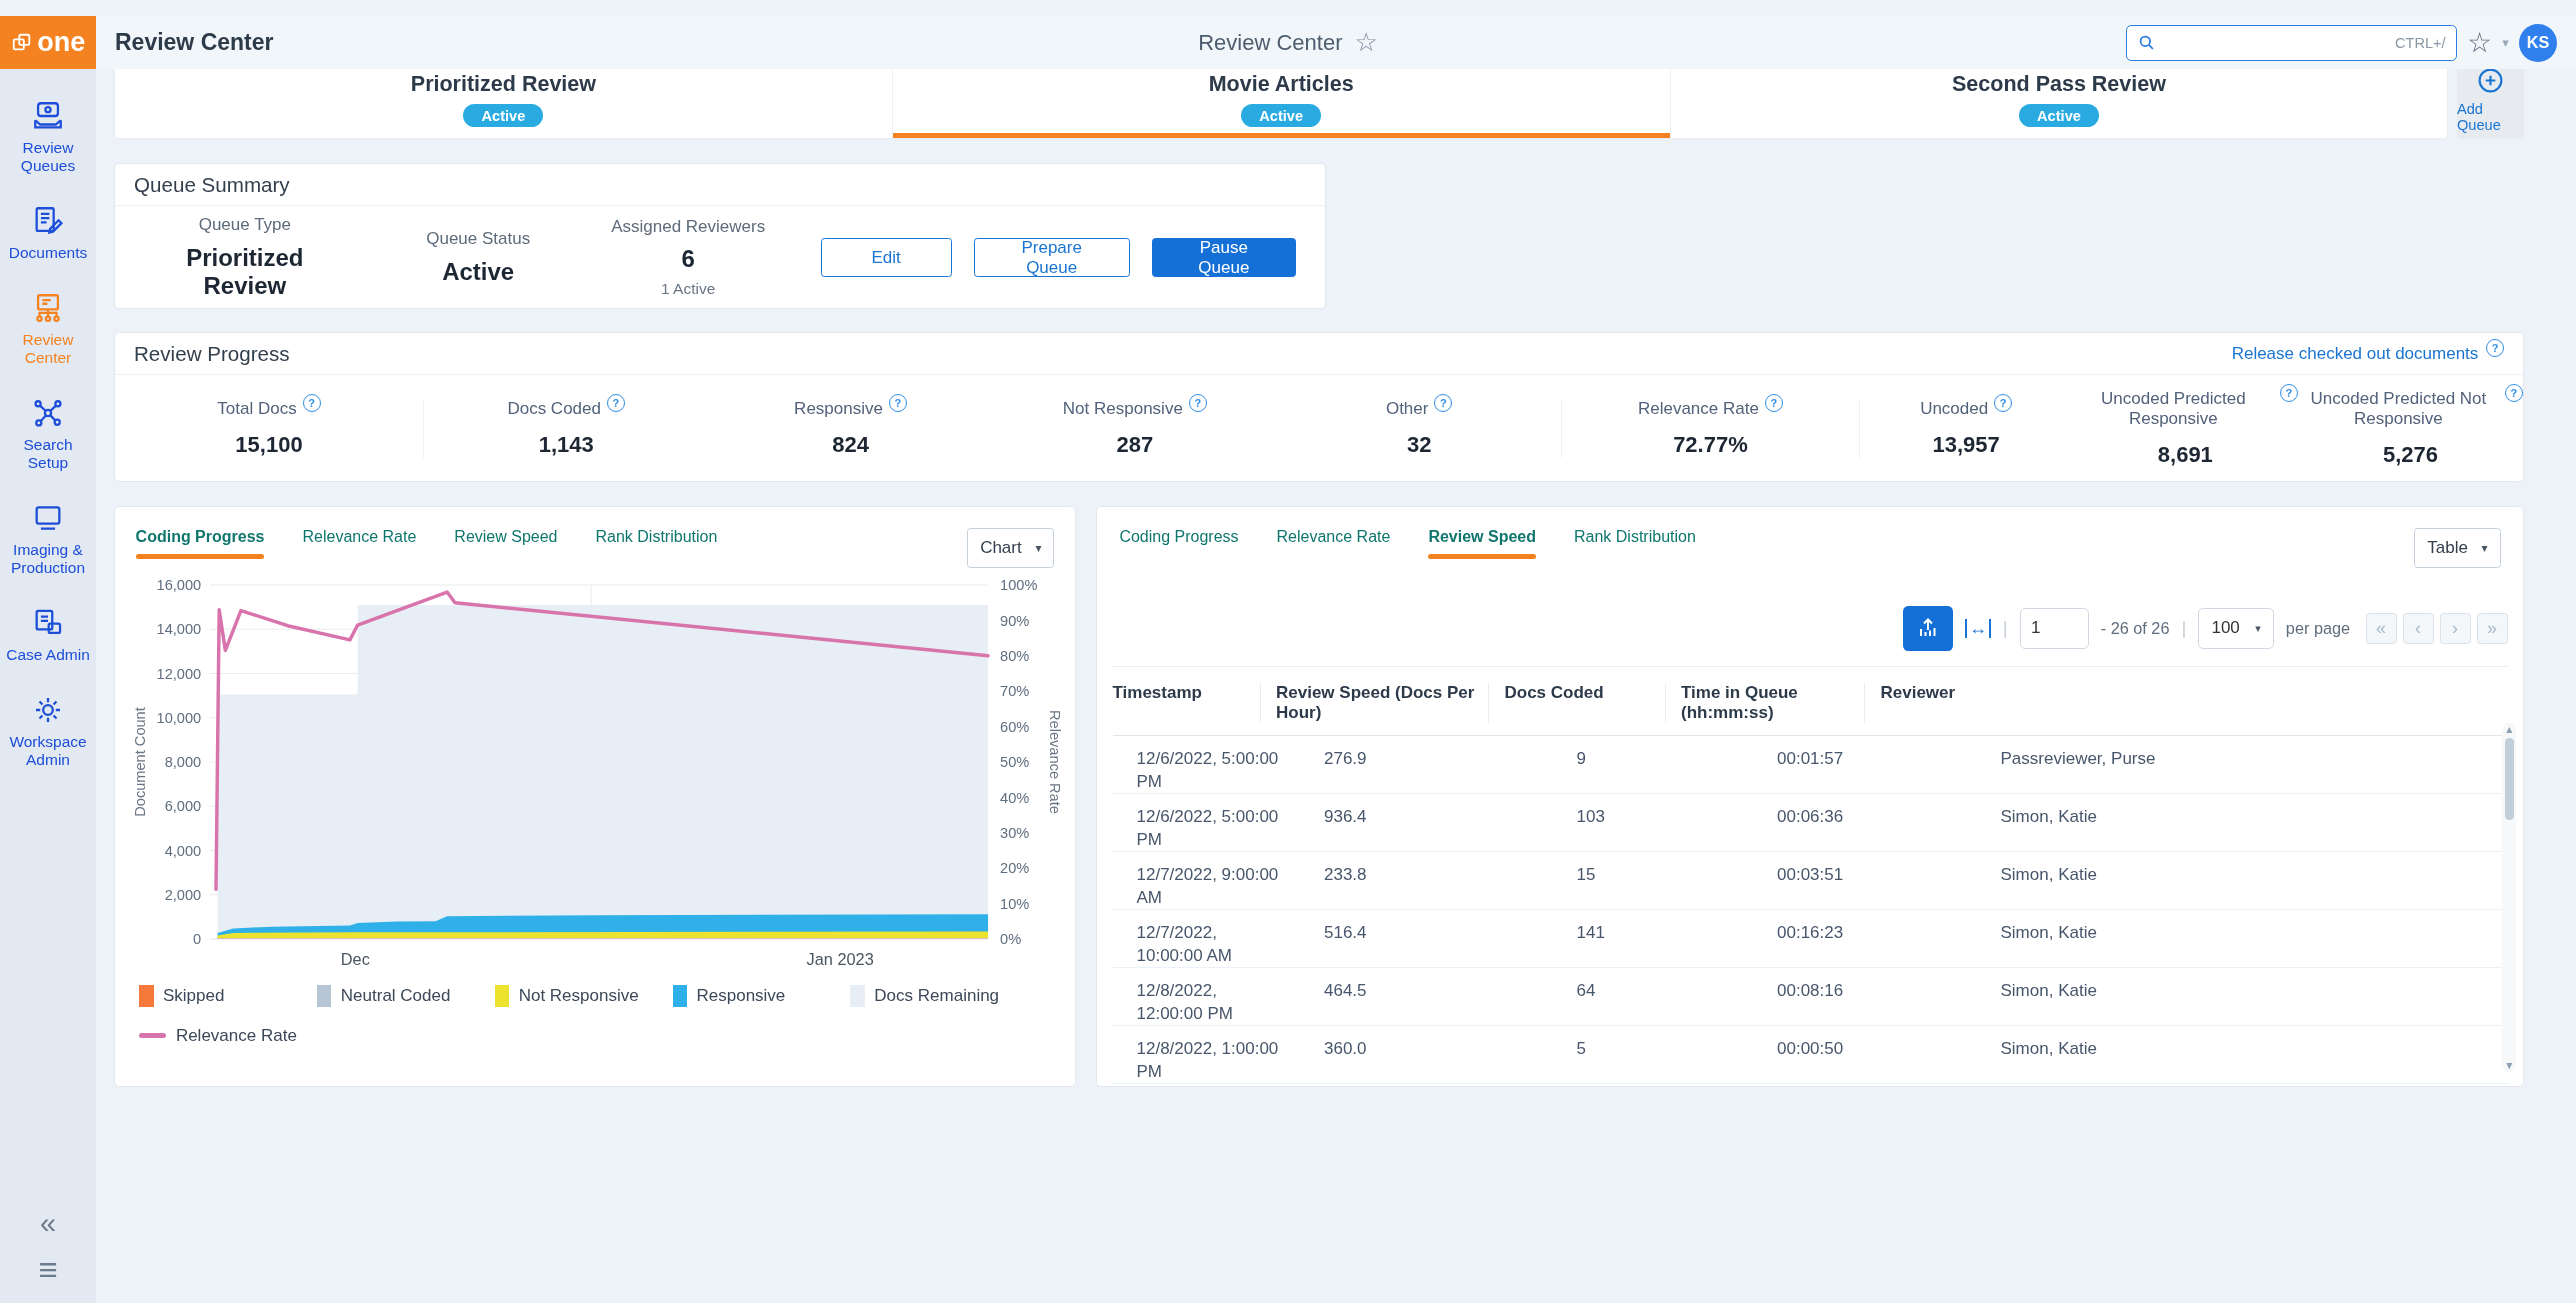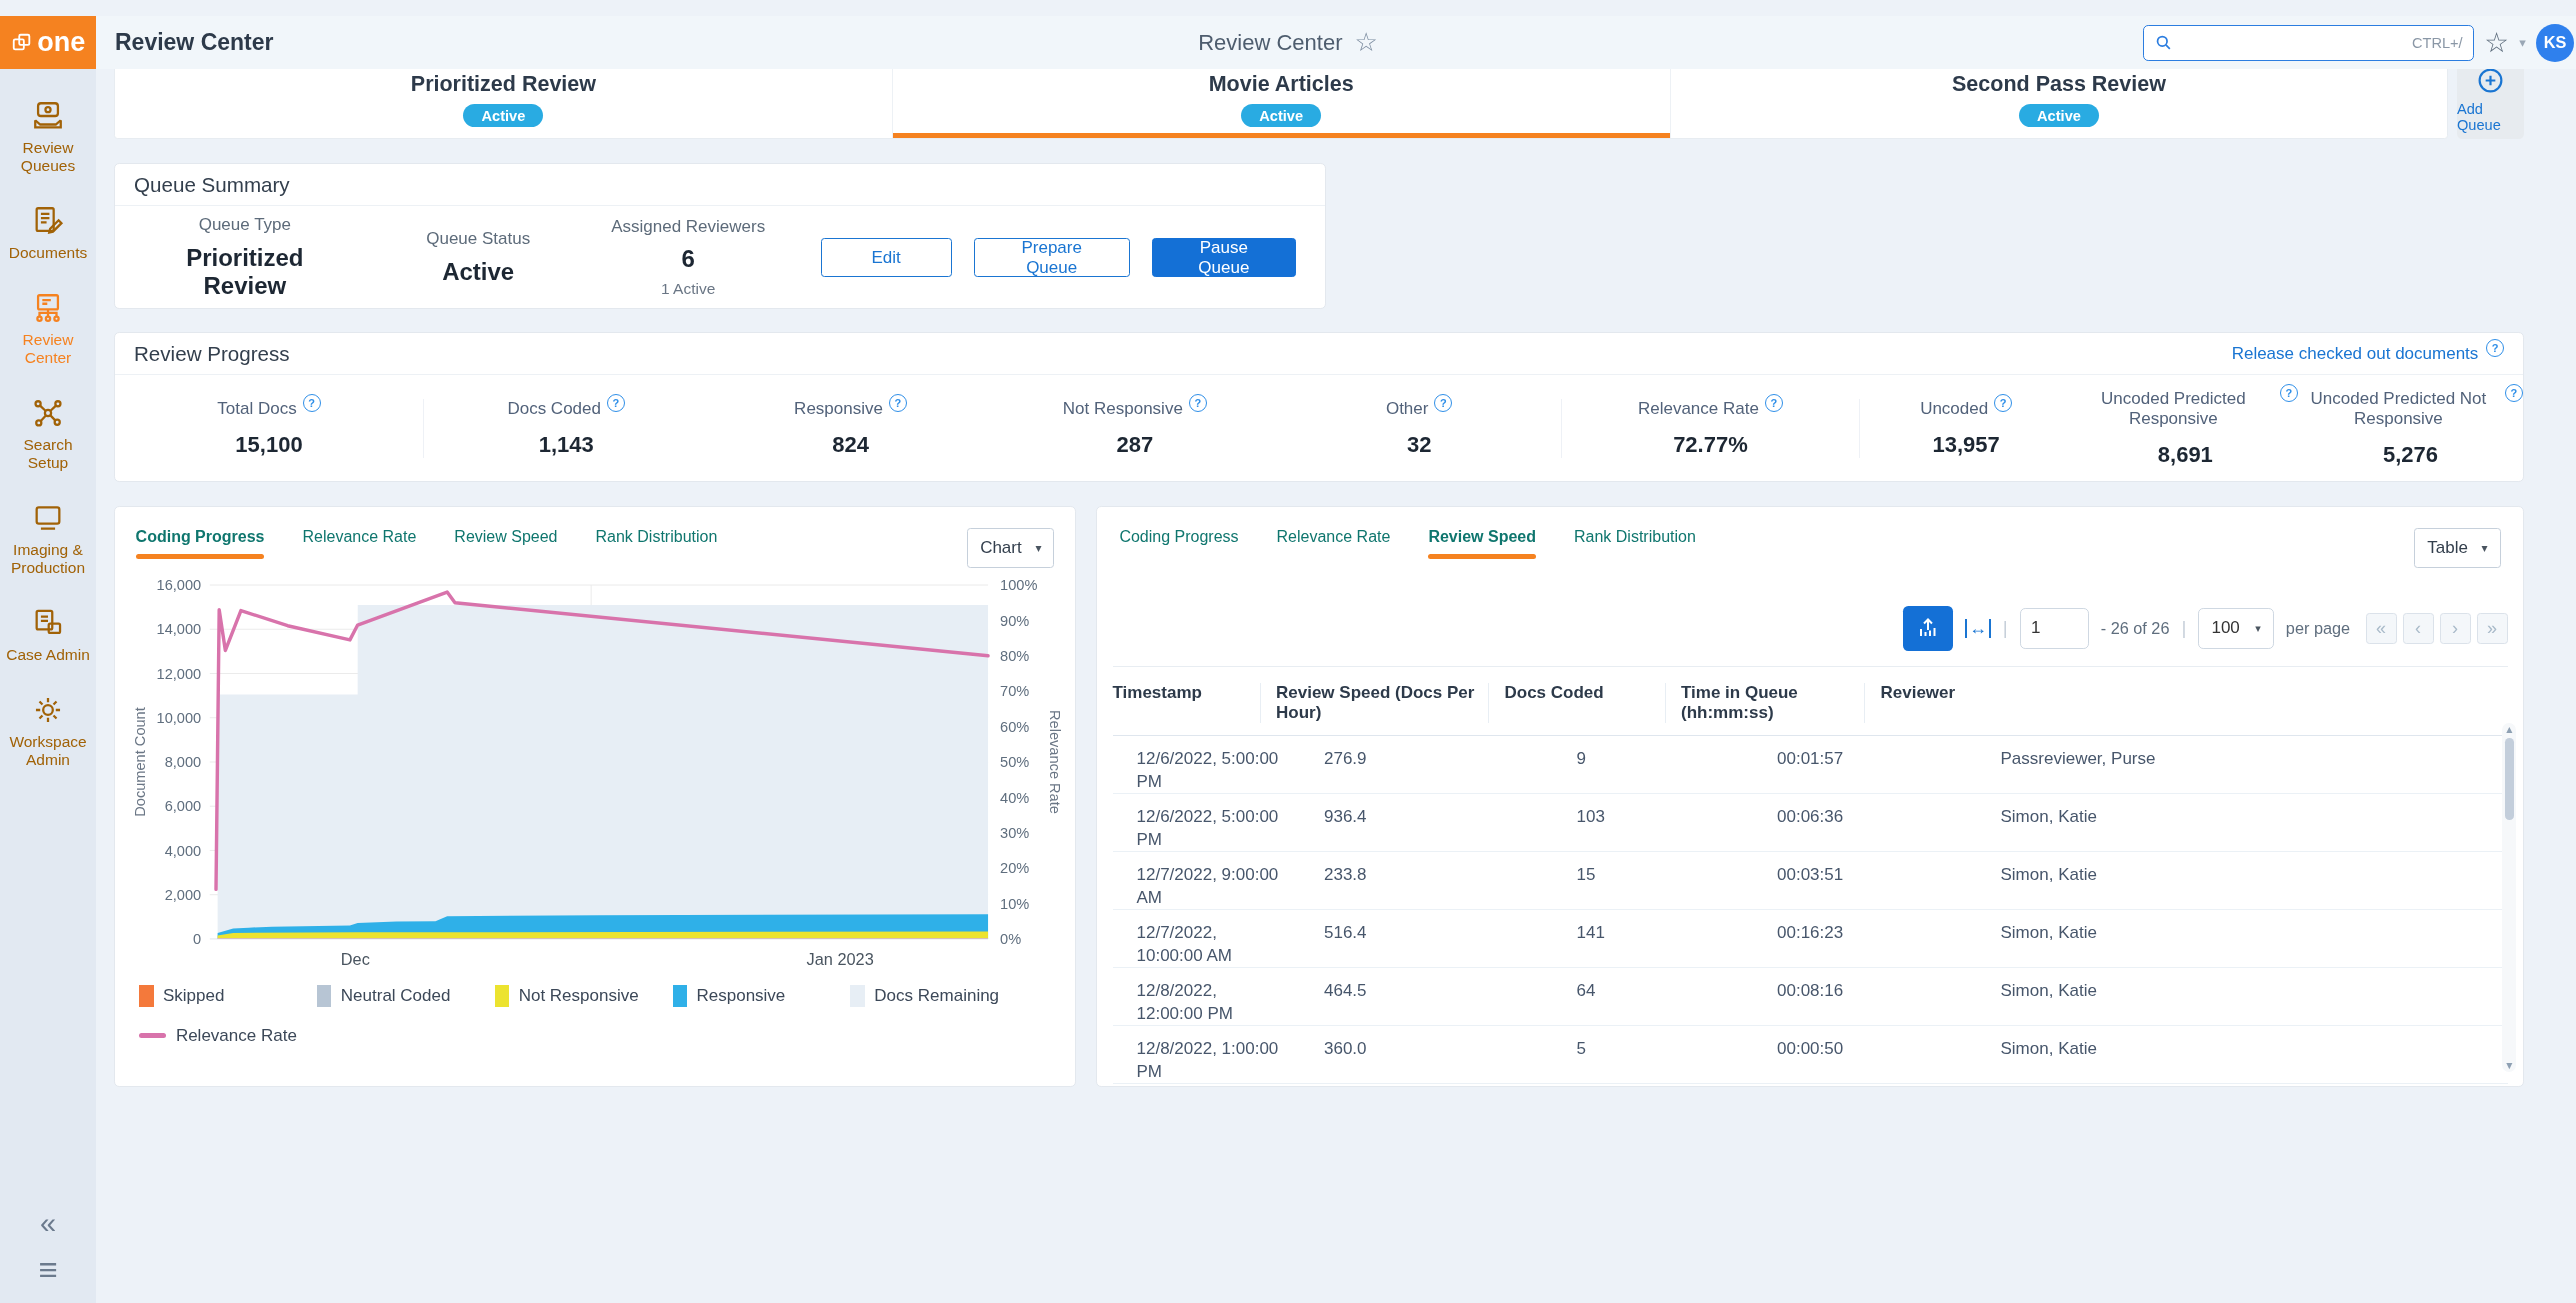--- a/index.html
+++ b/index.html
@@ -6,32 +6,32 @@
   body{background:#edf2f8;font-family:"Liberation Sans",sans-serif;-webkit-font-smoothing:antialiased;}
   .app{position:relative;width:2576px;height:1303px;background:#edf2f8;overflow:hidden;}
 
   
   .topbar{position:absolute;top:16px;left:0;right:0;height:53px;background:#f1f6fa;display:flex;align-items:center;z-index:5;}
   .logo{width:96px;height:53px;background:#f58220;color:#fff;display:flex;align-items:center;justify-content:center;gap:4.3px;font-weight:700;font-size:27px;flex:0 0 auto;cursor:pointer;}
   .logo svg{width:22px;height:22px;}
   .tb-title{margin-left:19px;font-size:23px;font-weight:700;color:#2d3a4a;}
   .tb-center{position:absolute;left:50%;transform:translateX(-50%);font-size:22px;color:#4e5d6e;display:flex;gap:12px;align-items:center;}
   .tb-center .star{color:#7d8da0;font-size:26px;cursor:pointer;}
-  .tb-right{margin-left:auto;display:flex;align-items:center;gap:10.3px;padding-right:2px;}
+  .tb-right{margin-left:auto;display:flex;align-items:center;gap:10.3px;padding-right:19px;}
   .search{position:relative;width:331px;height:36px;background:#fff;border:1.7px solid #2b7de0;border-radius:5.2px;display:flex;align-items:center;padding:0 10.3px;gap:8.6px;box-sizing:border-box;}
   .search svg{width:19px;height:19px;flex:0 0 auto;}
   .search input{border:none;outline:none;flex:1;font-size:17px;min-width:0;font-family:inherit;background:transparent;}
   .shortcut{color:#8a97a6;font-size:14.6px;flex:0 0 auto;}
   .tb-star{color:#5f6e7e;font-size:27.5px;cursor:pointer;line-height:1;}
   .tb-chev{color:#9aa7b5;font-size:13px;cursor:pointer;}
   .avatar{width:38px;height:38px;border-radius:50%;background:#2f80ed;color:#fff;font-size:16.3px;font-weight:700;display:flex;align-items:center;justify-content:center;cursor:pointer;}
 
   
   .sidebar{position:absolute;top:53px;left:0;width:96px;bottom:0;background:#e2e9f2;display:flex;flex-direction:column;align-items:center;padding-top:46px;box-sizing:border-box;}
-  .nav-item{display:flex;flex-direction:column;align-items:center;margin-bottom:29px;cursor:pointer;color:#a16207;}
+  .nav-item{display:flex;flex-direction:column;align-items:center;margin-bottom:29px;cursor:pointer;color:#1d4ed8;}
   .nav-item svg{width:34px;height:34px;}
   .nav-label{font-size:15.5px;line-height:18px;text-align:center;margin-top:6px;width:91px;}
   .nav-item.active{color:#f58220;}
   .sidebar-bottom{margin-top:auto;margin-bottom:17px;display:flex;flex-direction:column;gap:15.5px;align-items:center;color:#6b7a8d;}
   .collapse-g{font-size:29px;cursor:pointer;line-height:1;}
   .menu-g{font-size:33px;cursor:pointer;line-height:1;}
 
   
   .main{position:absolute;left:114px;top:60px;width:2410px;}
 

